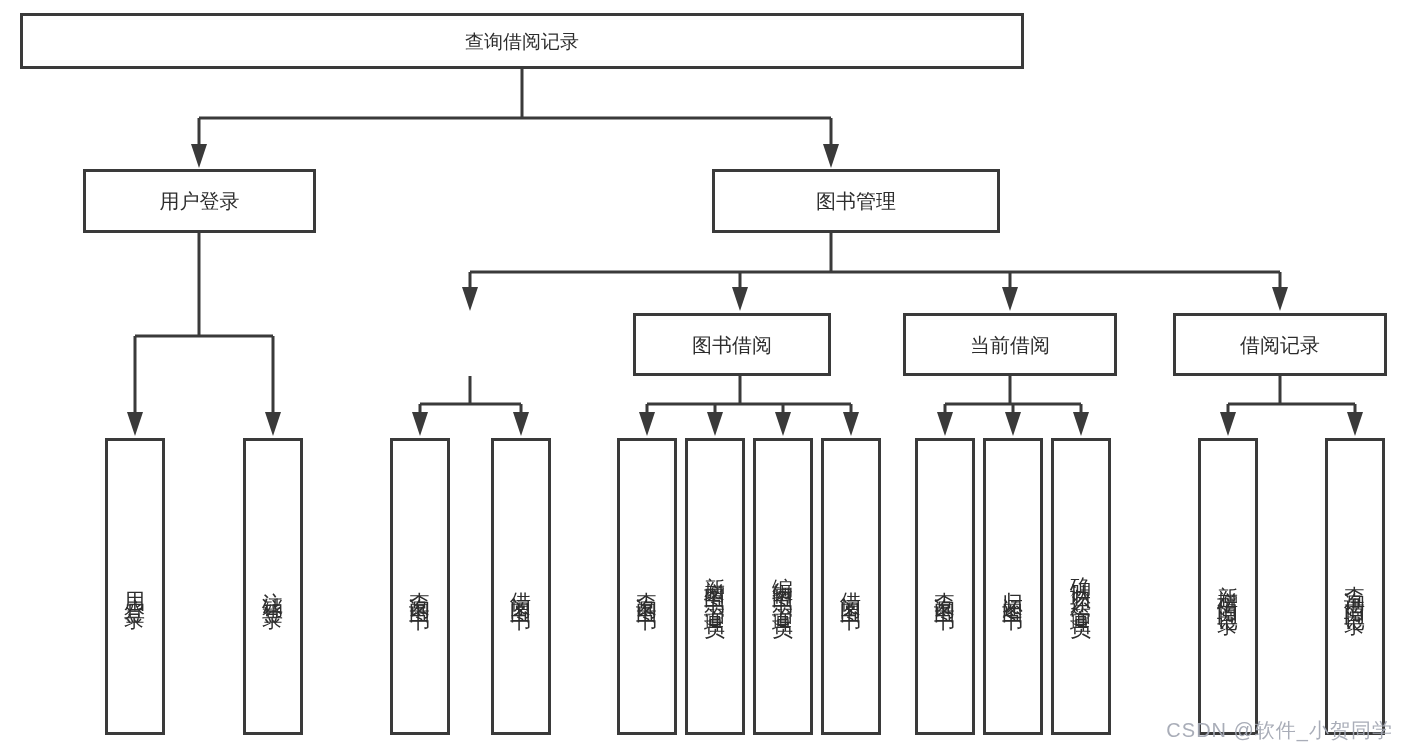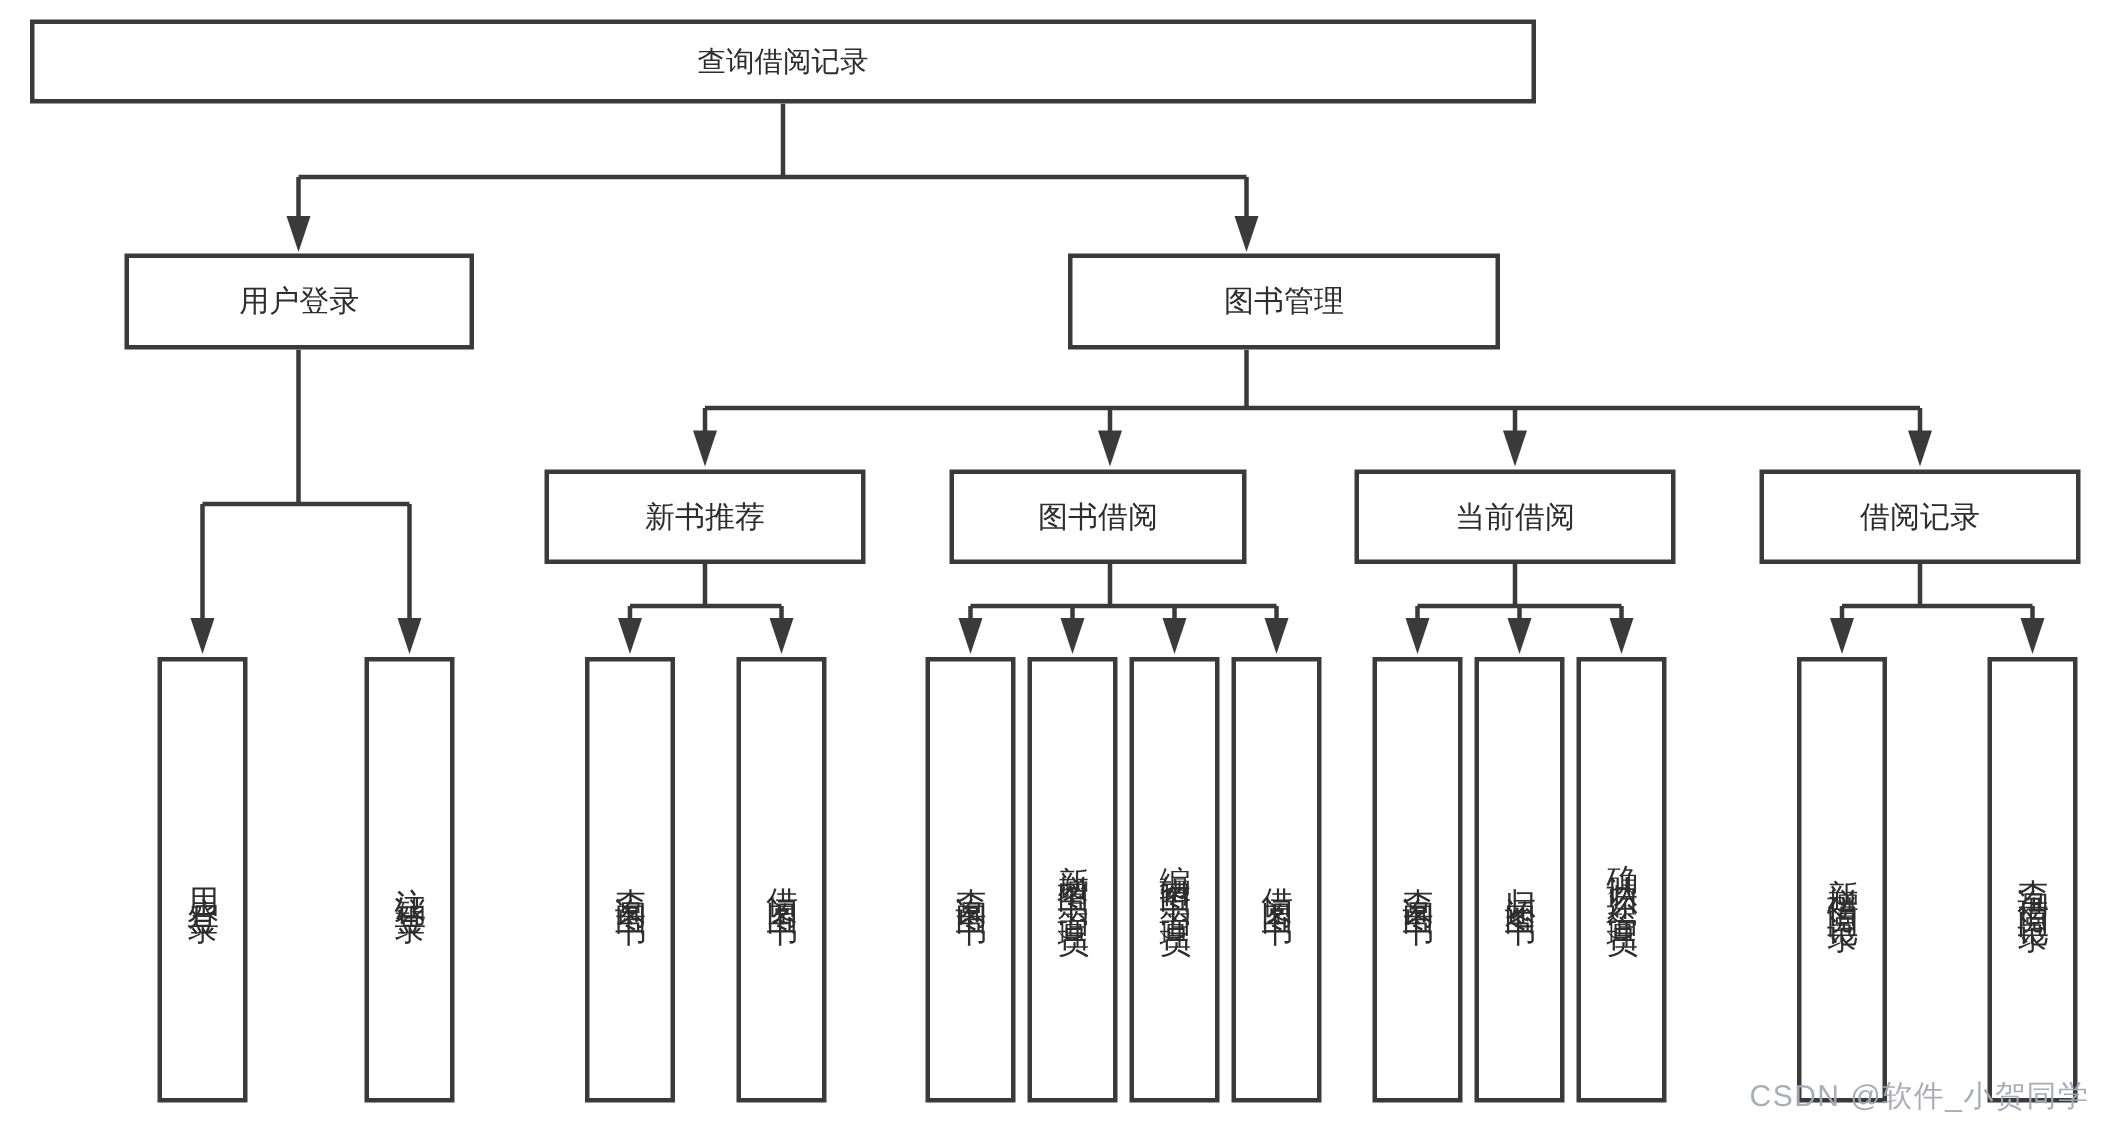--- a/index.html
+++ b/index.html
@@ -88,21 +88,20 @@
       <polygon points="1220,412 1236,412 1228,436"></polygon>
       <polygon points="1347,412 1363,412 1355,436"></polygon>
     </g>
   </svg>
 
   <div class="box root" style="left:20px; top:13px; width:1004px; height:56px;">查询借阅记录</div>
 
   <div class="box" style="left:83px; top:169px; width:233px; height:64px;">用户登录</div>
   <div class="box" style="left:712px; top:169px; width:288px; height:64px;">图书管理</div>
 
-  <div class="box" style="left:363px; top:313px; width:214px; height:63px;">新书推荐</div>
   <div class="box" style="left:633px; top:313px; width:198px; height:63px;">图书借阅</div>
   <div class="box" style="left:903px; top:313px; width:214px; height:63px;">当前借阅</div>
   <div class="box" style="left:1173px; top:313px; width:214px; height:63px;">借阅记录</div>
 
   <div class="box vbox" style="left:105px; top:438px; width:60px; height:297px;">用户登录</div>
   <div class="box vbox" style="left:243px; top:438px; width:60px; height:297px;">注销登录</div>
 
   <div class="box vbox" style="left:390px; top:438px; width:60px; height:297px;">查询图书</div>
   <div class="box vbox" style="left:491px; top:438px; width:60px; height:297px;">借阅图书</div>
 

